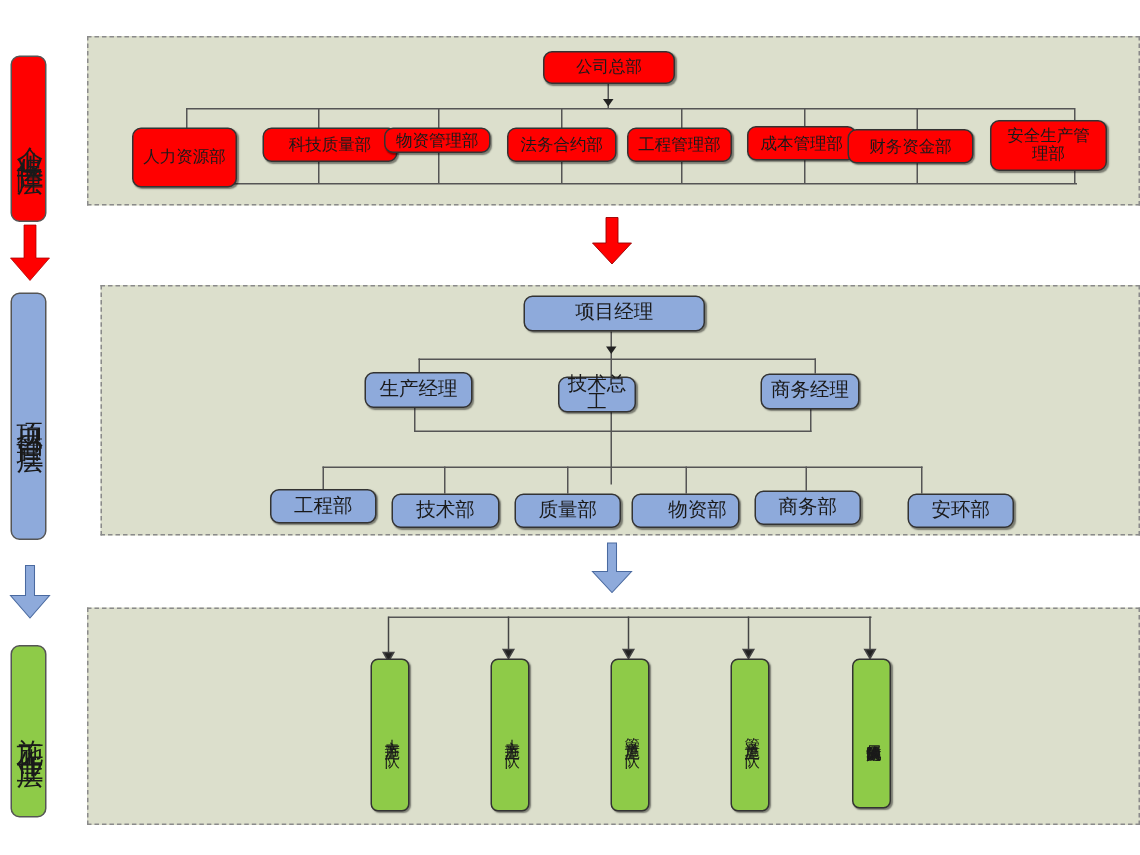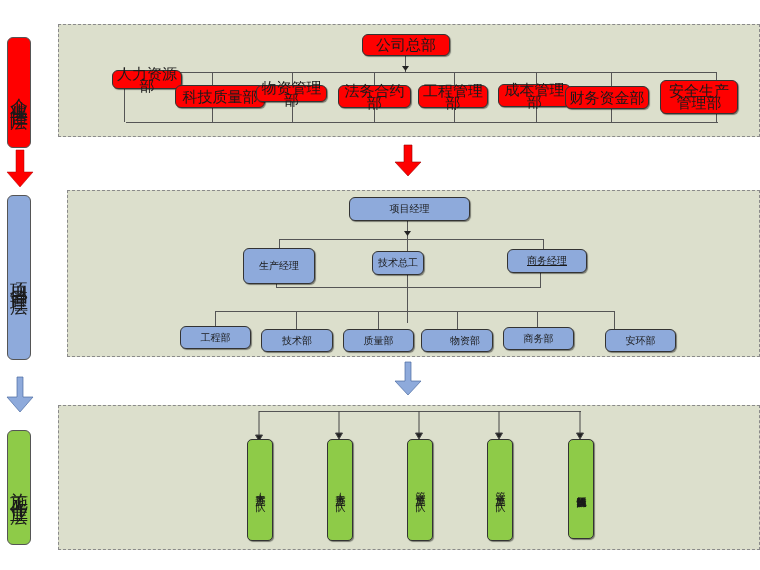--- a/index.html
+++ b/index.html
@@ -1,21 +1,21 @@
 <!DOCTYPE html>
 <html><head>
 <meta charset="utf-8">
 <style>
   html,body{margin:0;padding:0;background:#fff;}
   body{width:760px;height:570px;position:relative;overflow:hidden;font-family:"DejaVu Serif","Liberation Serif",serif;}
   .abs{position:absolute;box-sizing:border-box;}
   .panel{background:#dcdfcc;border:1px dashed #8a8a8a;}
-  .box{display:flex;align-items:center;justify-content:center;text-align:center;border:1px solid #333;border-radius:6px;color:#1a1a1a;font-size:15px;line-height:12px;box-shadow:1px 1px 1px rgba(0,0,0,.45);}
+  .box{display:flex;align-items:center;justify-content:center;text-align:center;border:1px solid #333;border-radius:6px;color:#1a1a1a;font-size:11px;line-height:12px;box-shadow:1px 1px 1px rgba(0,0,0,.45);}
   .red{background:#ff0000;}
-  .blue{background:#8eaadb;font-size:10px;}
+  .blue{background:#8eaadb;font-size:13px;}
   .green{background:#8ecb48;border-radius:5px;}
   .vtext{writing-mode:vertical-rl;text-orientation:upright;letter-spacing:2px;font-size:10px;}
   .layer{display:flex;align-items:center;justify-content:center;border:1px solid #555;border-radius:6px;writing-mode:vertical-rl;text-orientation:upright;font-size:18px;letter-spacing:4px;color:#1a1a1a;}
   .line{background:#555;}
   svg{position:absolute;overflow:visible;}
 </style>
 </head>
 <body>
 
 <div class="abs layer red" style="left:7px;top:37px;width:24px;height:111px;">企业保障层</div>
@@ -39,21 +39,21 @@
     <div class="abs line" style="left: 124px; top: 72px; width: 1px; height: 50px;"></div>
     <div class="abs line" style="left: 212px; top: 72px; width: 1px; height: 50px;"></div>
     <div class="abs line" style="left: 292px; top: 72px; width: 1px; height: 50px;"></div>
     <div class="abs line" style="left: 374px; top: 72px; width: 1px; height: 50px;"></div>
     <div class="abs line" style="left: 454px; top: 72px; width: 1px; height: 50px;"></div>
     <div class="abs line" style="left: 536px; top: 72px; width: 1px; height: 50px;"></div>
     <div class="abs line" style="left: 611px; top: 72px; width: 1px; height: 50px;"></div>
     <div class="abs line" style="left: 716px; top: 72px; width: 1px; height: 50px;"></div>
   </div>
 <div class="abs box red" style="left:362px;top:34px;width:88px;height:22px;">公司总部</div>
-<div class="abs box red" style="left:88px;top:70px;width:70px;height:19px;margin-left:24px;">人力资源部</div>
+<div class="abs box red" style="left:88px;top:85px;width:70px;height:40px;">人力资源部</div>
 <div class="abs box red" style="left:175px;top:85px;width:90px;height:23px;">科技质量部</div>
 <div class="abs box red" style="left:256px;top:85px;width:71px;height:17px;">物资管理部</div>
 <div class="abs box red" style="left:338px;top:85px;width:73px;height:23px;">法务合约部</div>
 <div class="abs box red" style="left:418px;top:85px;width:70px;height:23px;">工程管理部</div>
 <div class="abs box red" style="left:498px;top:84px;width:73px;height:23px;">成本管理部</div>
 <div class="abs box red" style="left:565px;top:86px;width:84px;height:23px;">财务资金部</div>
 <div class="abs box red" style="left:660px;top:80px;width:78px;height:34px;padding:16px 8px;">安全生产管理部</div>
 
 <svg style="left:393px;top:145px;width:32px;height:34px;">
   <path d="M11 0 H19 V17 H28 L15 31 L2 17 H11 Z" fill="#ff0000" stroke="#900" stroke-width="0.6"></path>
@@ -71,23 +71,23 @@
 <div class="abs line" style="left:540px;top:272px;width:1px;height:16px;"></div>
 <div class="abs line" style="left:276px;top:287px;width:265px;height:1px;"></div>
 <div class="abs line" style="left:215px;top:311px;width:400px;height:1px;"></div>
 <div class="abs line" style="left:215px;top:311px;width:1px;height:15px;"></div>
 <div class="abs line" style="left:296px;top:311px;width:1px;height:18px;"></div>
 <div class="abs line" style="left:378px;top:311px;width:1px;height:18px;"></div>
 <div class="abs line" style="left:457px;top:311px;width:1px;height:18px;"></div>
 <div class="abs line" style="left:537px;top:311px;width:1px;height:16px;"></div>
 <div class="abs line" style="left:614px;top:311px;width:1px;height:18px;"></div>
 <div class="abs box blue" style="left:349px;top:197px;width:121px;height:24px;">项目经理</div>
-<div class="abs box blue" style="left:243px;top:248px;width:72px;height:36px;">生产经理</div>
+<div class="abs box blue" style="left:243px;top:248px;width:72px;height:24px;">生产经理</div>
 <div class="abs box blue" style="left:372px;top:251px;width:52px;height:24px;">技术总工</div>
-<div class="abs box blue" style="left:507px;top:249px;width:80px;height:24px;text-decoration:underline;">商务经理</div>
+<div class="abs box blue" style="left:507px;top:249px;width:66px;height:24px;">商务经理</div>
 <div class="abs box blue" style="left:180px;top:326px;width:71px;height:23px;">工程部</div>
 <div class="abs box blue" style="left:261px;top:329px;width:72px;height:23px;">技术部</div>
 <div class="abs box blue" style="left:343px;top:329px;width:71px;height:23px;">质量部</div>
 <div class="abs box blue" style="left:421px;top:329px;width:72px;height:23px;padding-left:16px;">物资部</div>
 <div class="abs box blue" style="left:503px;top:327px;width:71px;height:23px;">商务部</div>
 <div class="abs box blue" style="left:605px;top:329px;width:71px;height:23px;">安环部</div>
 
 <svg style="left:393px;top:362px;width:32px;height:36px;">
   <path d="M12 0 H18 V19 H28 L15 33 L2 19 H12 Z" fill="#8eaadb" stroke="#4a6aa0" stroke-width="0.7"></path>
 </svg>

